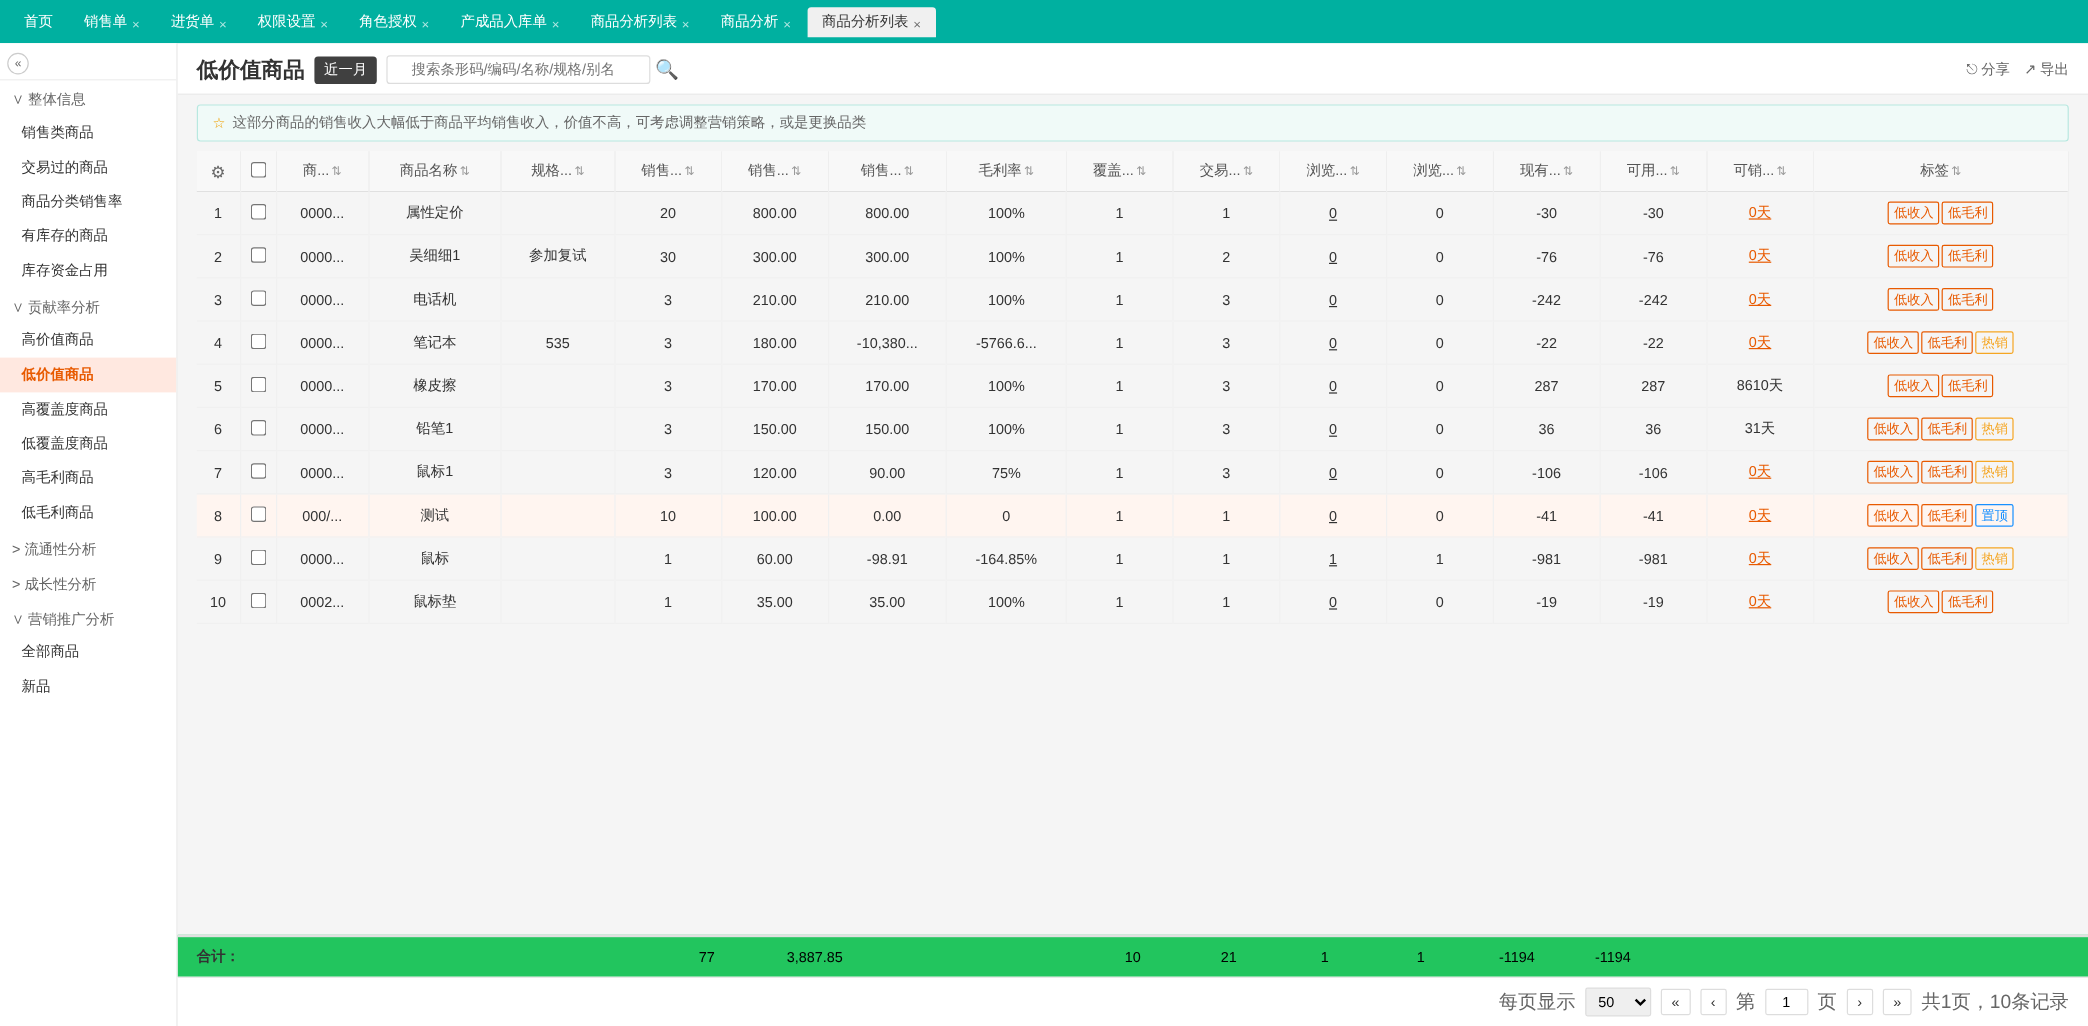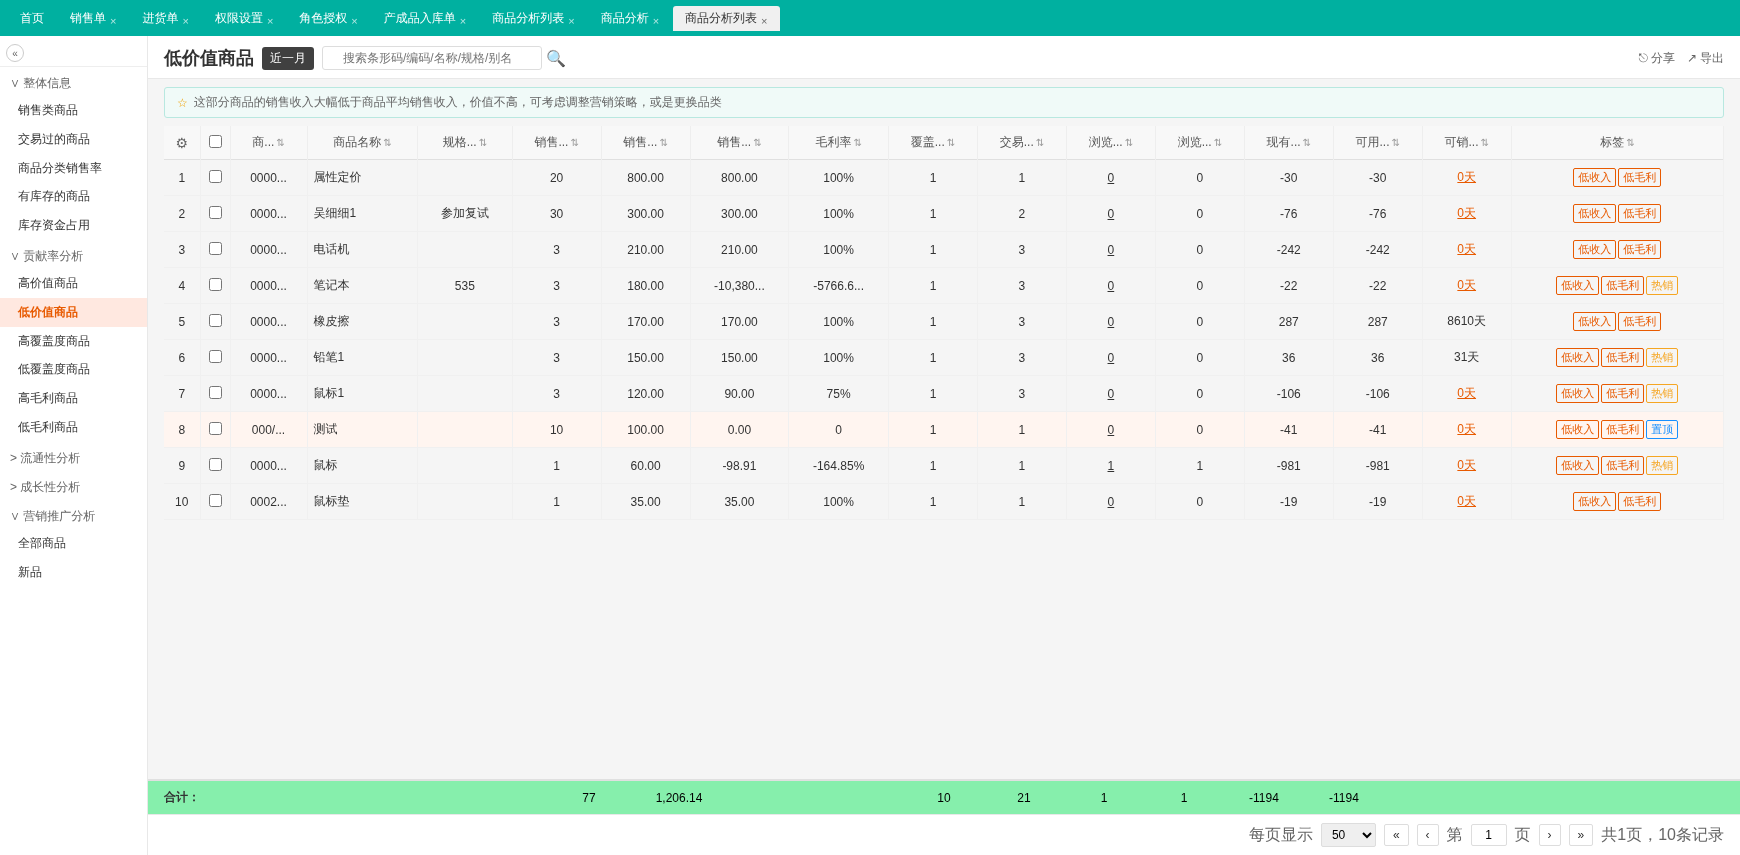--- a/index.html
+++ b/index.html
@@ -163,39 +163,39 @@
     }
     thead th .sort-icon { color: #999; font-size: 10px; margin-left: 2px; }
     tbody tr { border-bottom: 1px solid #f0f0f0; }
     tbody tr.highlighted { background: #fff5f0; }
     tbody td {
       padding: 7px 6px;
       text-align: center;
       color: #333;
       border-right: 1px solid #f0f0f0;
     }
-    tbody td.left-align { text-align: left; }
+    tbody td.left-align { text-align: center; }
     .tag-badge {
       display: inline-block;
       border: 1px solid;
       border-radius: 2px;
       padding: 1px 4px;
       font-size: 11px;
       margin: 1px;
     }
     .tag-red { color: #e85a00; border-color: #e85a00; }
     .tag-orange { color: #f5a623; border-color: #f5a623; }
     .tag-blue { color: #1890ff; border-color: #1890ff; }
     .underline-link { text-decoration: underline; cursor: pointer; }
     .days-red { color: #e85a00; text-decoration: underline; }
     .days-normal { color: #333; }
 
     
     .footer-sum {
-      background: #86efac;
+      background: #22c55e;
       border-top: 2px solid #e0e0e0;
       padding: 8px 16px;
       display: flex;
       align-items: center;
       gap: 0;
     }
     .sum-label {
       width: 280px;
       font-weight: bold;
       color: #333;
@@ -582,21 +582,21 @@
     <td><span class="days-red">0天</span></td>
     <td style="min-width:120px;"><span class="tag-badge tag-red">低收入</span><span class="tag-badge tag-red">低毛利</span></td>
   </tr>
           </tbody>
       </table>
     </div>
 
     <div class="footer-sum">
       <span class="sum-label" style="min-width:380px; display:inline-block; font-weight:bold;">合计：</span>
       <span style="width:90px; text-align:center; display:inline-block;">77</span>
-      <span style="width:90px; text-align:center; display:inline-block;">1,206.14</span>
+      <span style="width:90px; text-align:center; display:inline-block;">3,887.85</span>
       <span style="width:90px; text-align:center; display:inline-block;"></span>
       <span style="width:90px; text-align:center; display:inline-block;"></span>
       <span style="width:80px; text-align:center; display:inline-block;">10</span>
       <span style="width:80px; text-align:center; display:inline-block;">21</span>
       <span style="width:80px; text-align:center; display:inline-block;">1</span>
       <span style="width:80px; text-align:center; display:inline-block;">1</span>
       <span style="width:80px; text-align:center; display:inline-block;">-1194</span>
       <span style="width:80px; text-align:center; display:inline-block;">-1194</span>
     </div>
 

